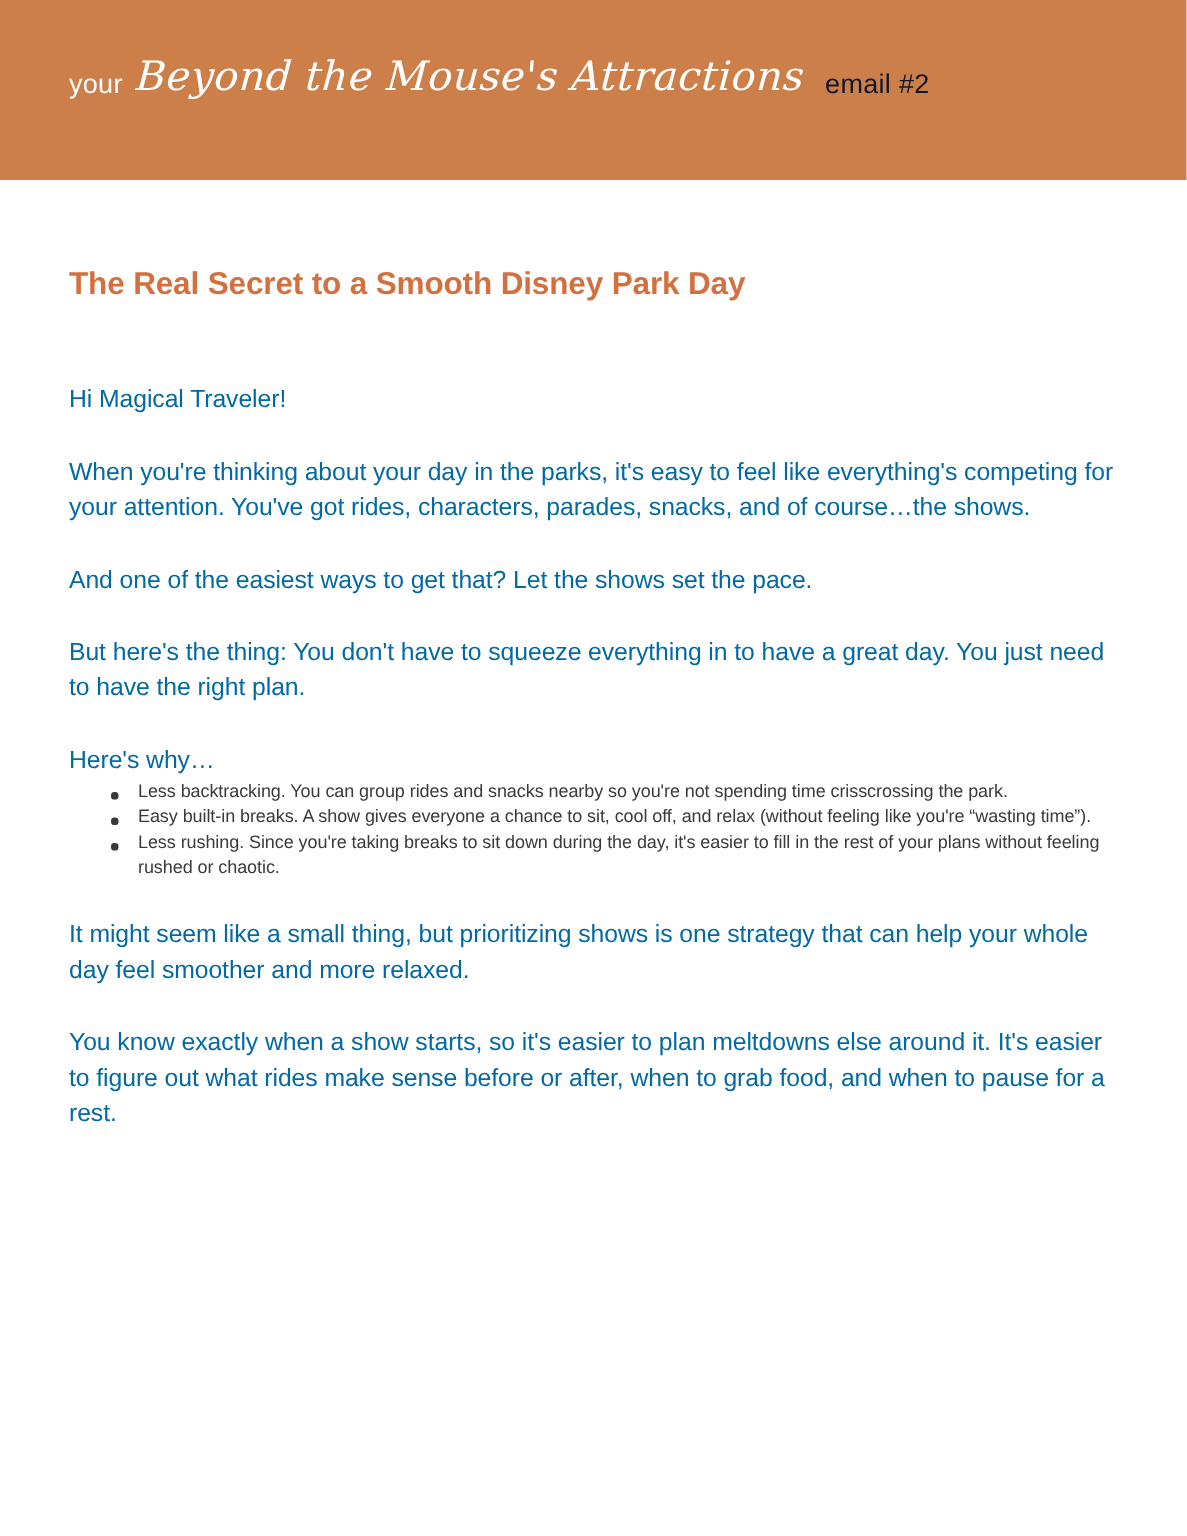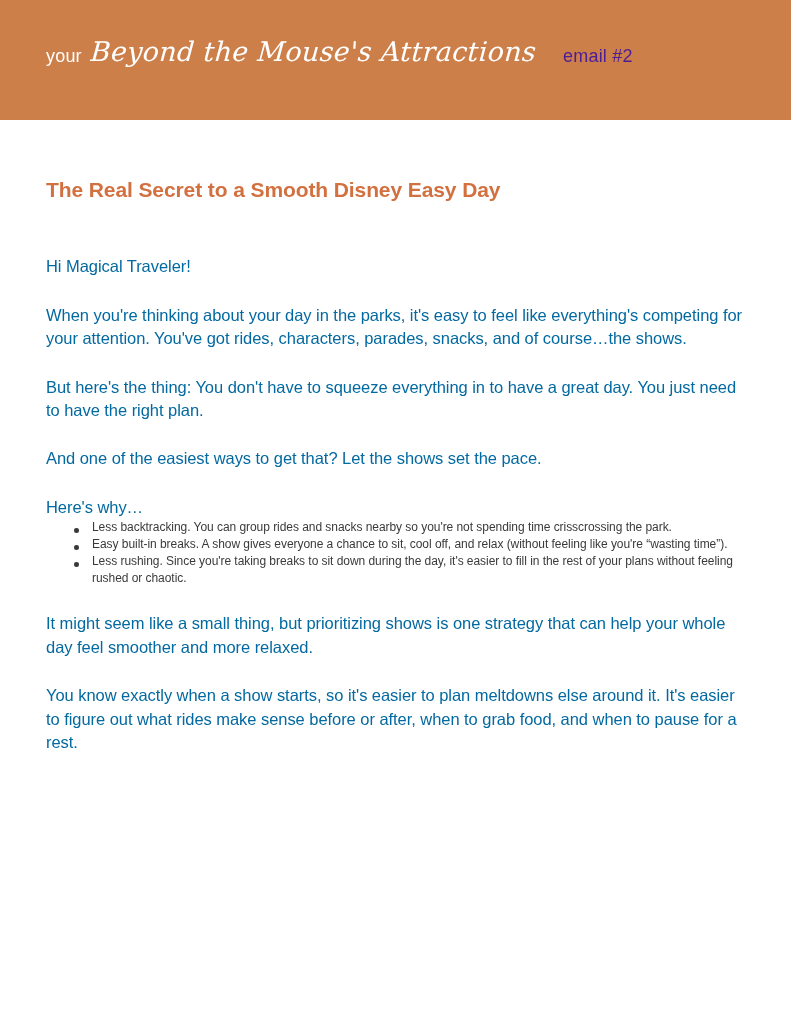--- a/index.html
+++ b/index.html
@@ -50,25 +50,25 @@
     font-style: italic;
     font-size: 27px;
     font-weight: 400;
     letter-spacing: 0.3px;
     margin-left: 9px;
     margin-right: 9px;
     transform: skewX(-4deg);
     display: inline-block;
   }
   .banner-post {
-    color: #4c1d95;
+    color: #0f172a;
     font-size: 18px;
     font-weight: 400;
     letter-spacing: 0.2px;
-    margin-left: 18px;
+    margin-left: 5px;
   }
 
   
   .content {
     position: absolute;
     left: 46px;
     top: 120px;
     width: 697px;
   }
 
@@ -125,30 +125,30 @@
   <div class="banner">
     <div class="banner-inner">
       <span class="banner-pre">your</span>
       <span class="banner-brand">Beyond the Mouse's Attractions</span>
       <span class="banner-post">email #2</span>
     </div>
   </div>
 
   <div class="content">
 
-    <h1 class="headline">The Real Secret to a Smooth Disney Easy Day</h1>
+    <h1 class="headline">The Real Secret to a Smooth Disney Park Day</h1>
 
     <p class="para para-greeting">Hi Magical Traveler!</p>
 
     <p class="para para-gap">When you're thinking about your day in the parks, it's easy to feel like everything's competing for your attention. You've got rides, characters, parades, snacks, and of course…the shows.</p>
 
 
+    <p class="para para-gap">And one of the easiest ways to get that? Let the shows set the pace.</p>
+
     <p class="para para-gap">But here's the thing: You don't have to squeeze everything in to have a great day. You just need to have the right plan.</p>
-
-    <p class="para para-gap">And one of the easiest ways to get that? Let the shows set the pace.</p>
 
 
     <p class="para para-gap">Here's why…</p>
 
     <ul class="bullets">
       <li>Less backtracking. You can group rides and snacks nearby so you're not spending time crisscrossing the park.</li>
       <li>Easy built-in breaks. A show gives everyone a chance to sit, cool off, and relax (without feeling like you're “wasting time”).</li>
       <li>Less rushing. Since you're taking breaks to sit down during the day, it's easier to fill in the rest of your plans without feeling rushed or chaotic.</li>
     </ul>
 

